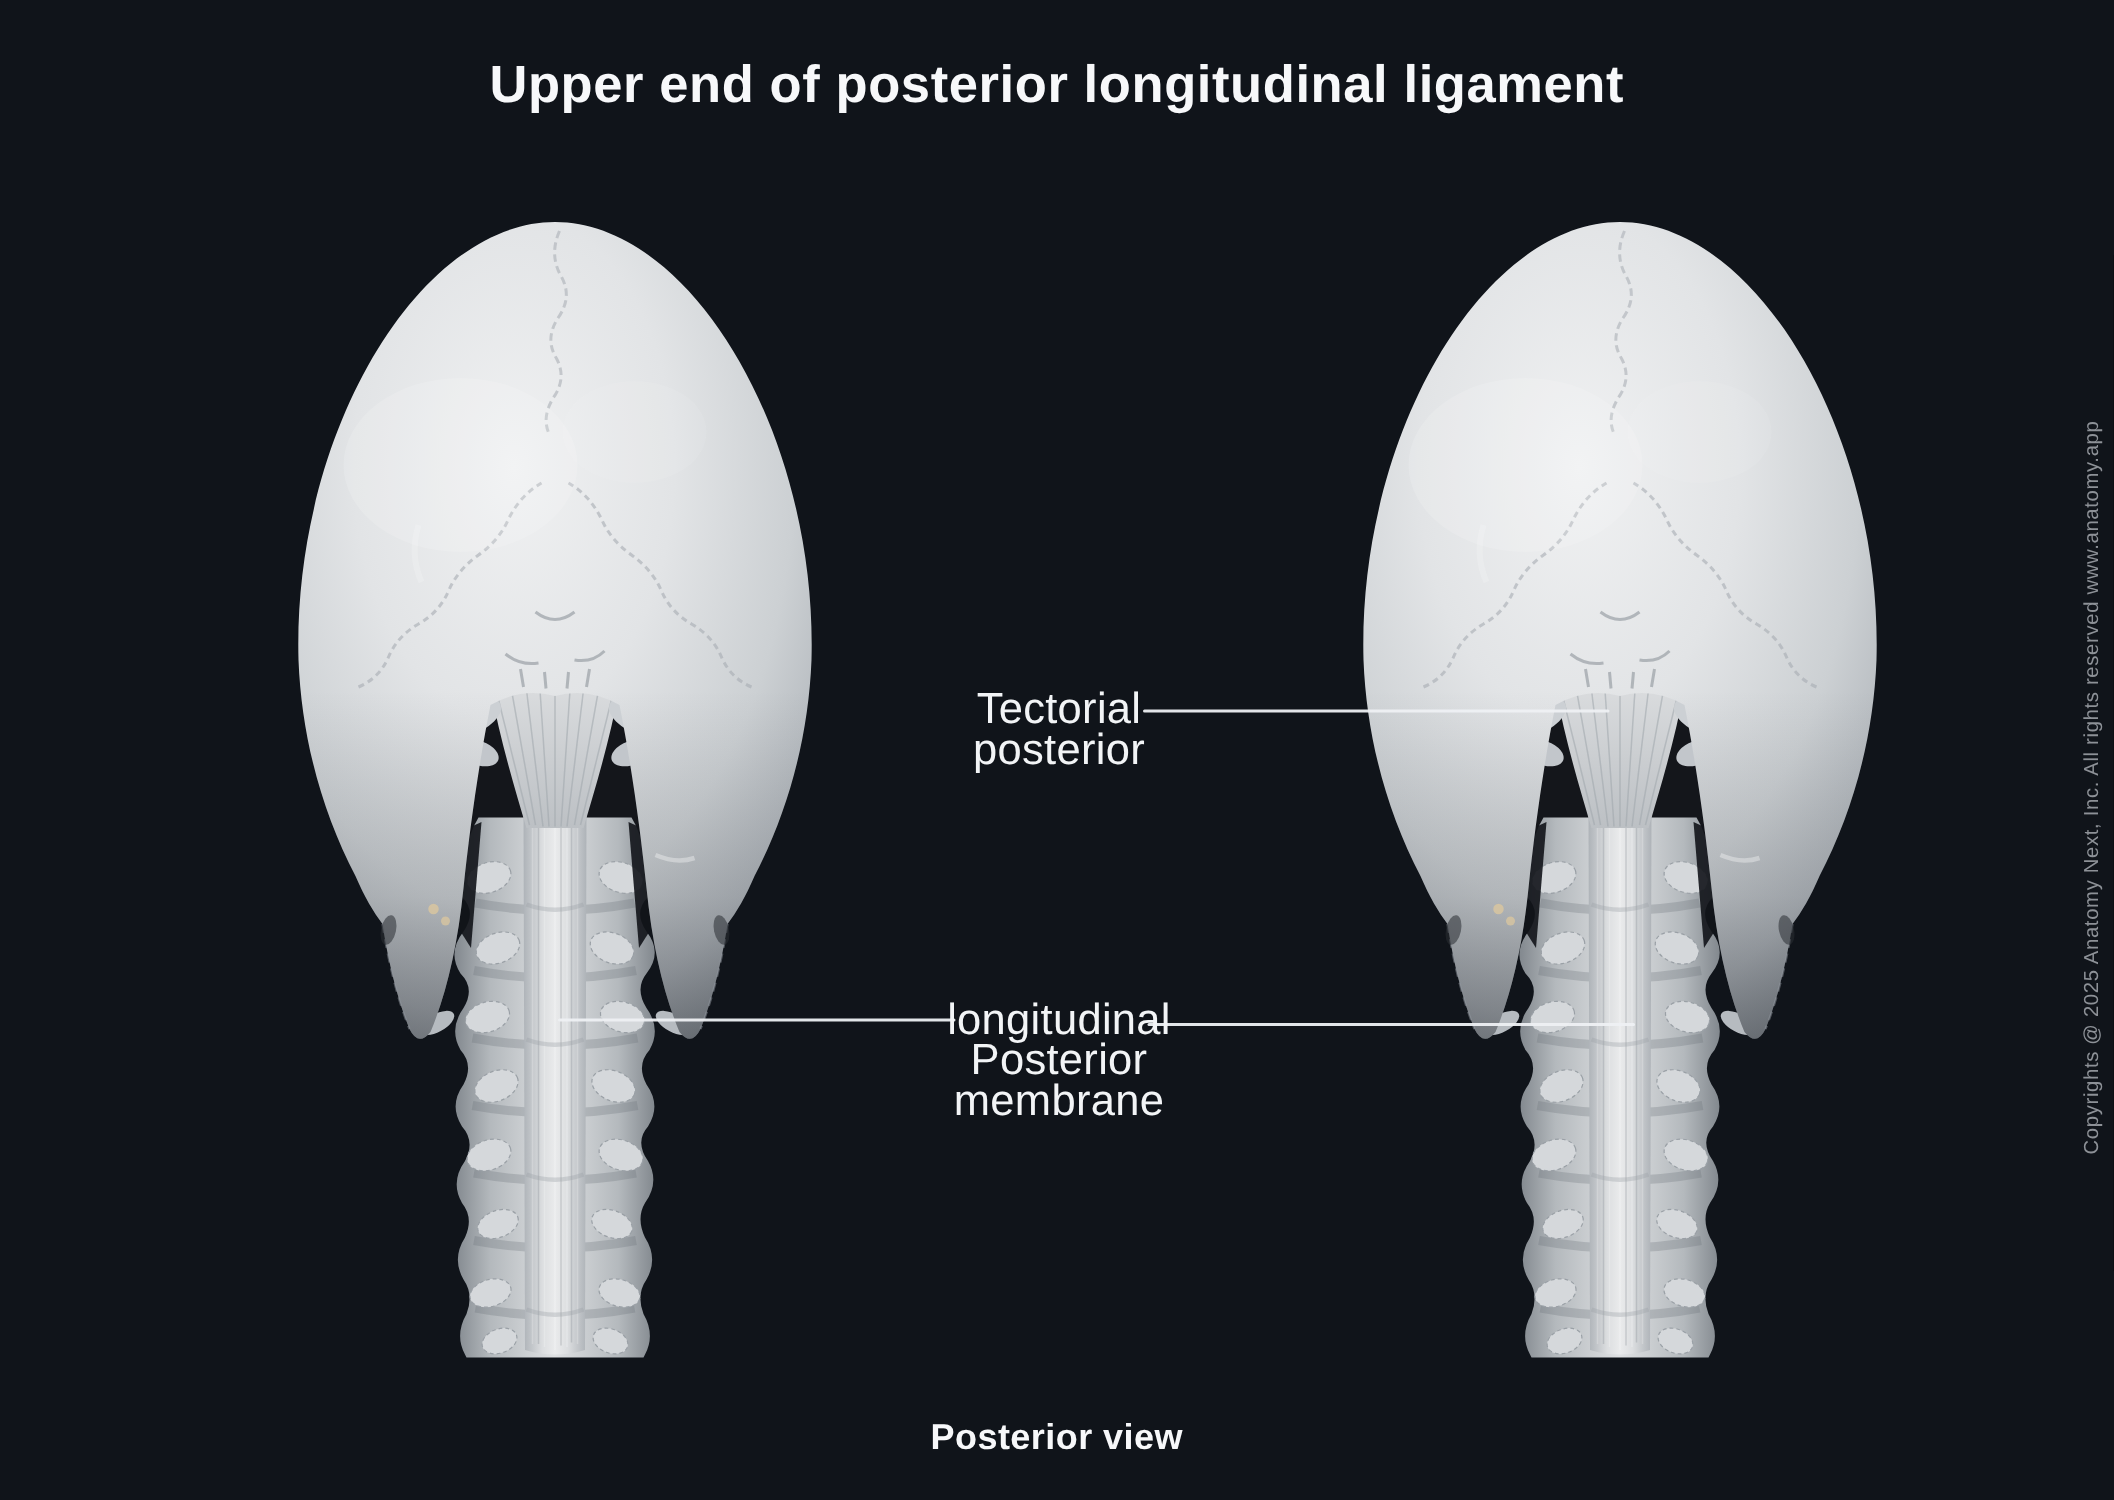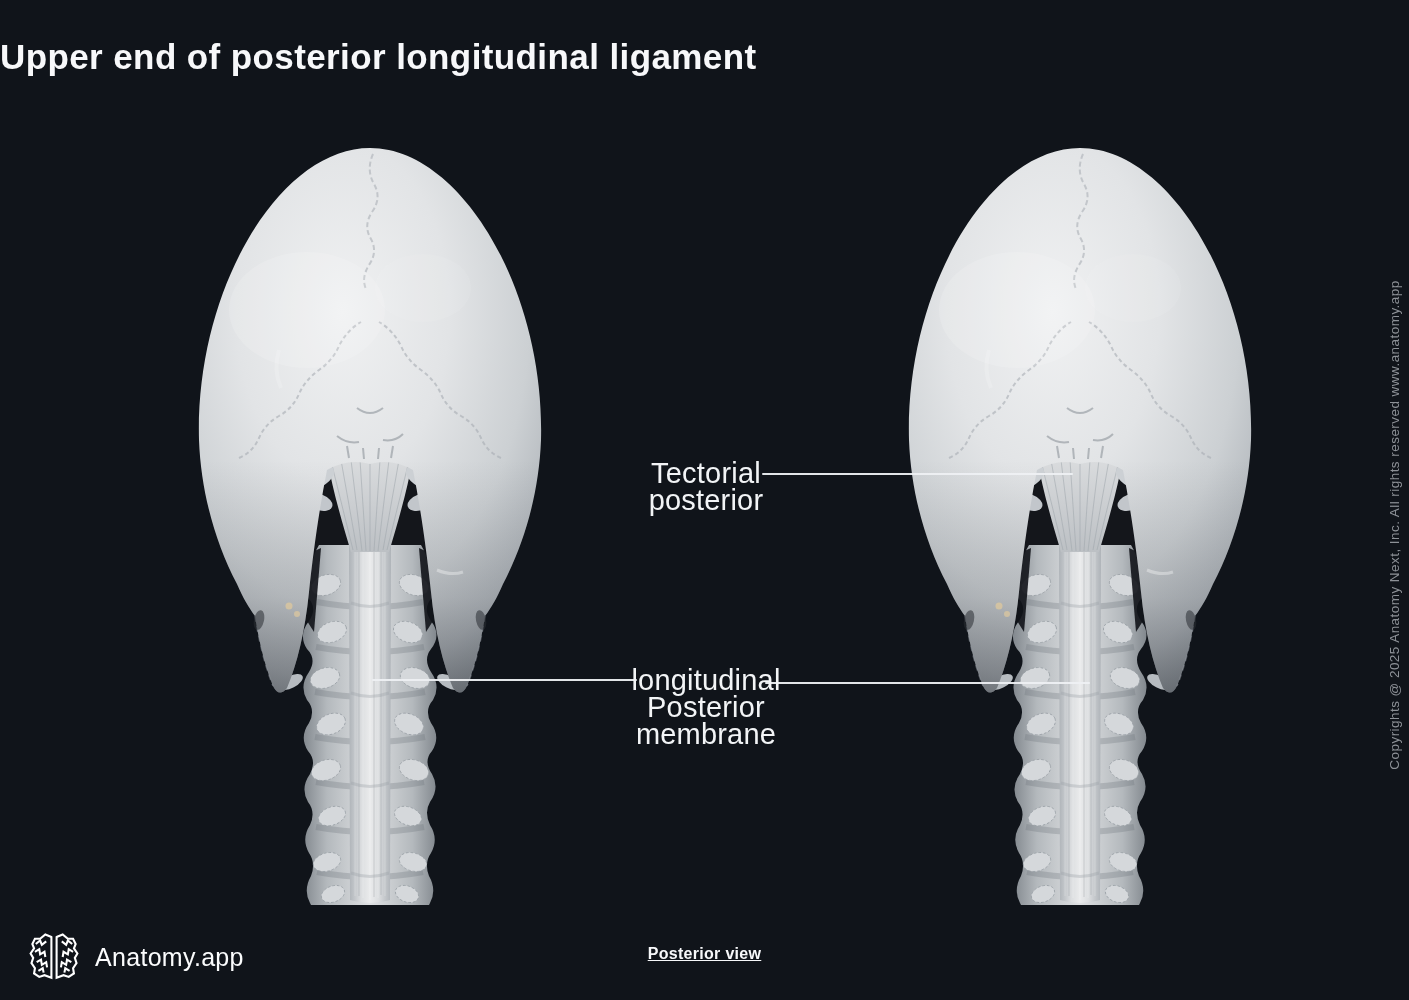--- a/index.html
+++ b/index.html
@@ -2,21 +2,21 @@
 <html><head>
 <meta charset="utf-8">
 <style>
   html,body{margin:0;padding:0;background:#0b0d11;}
   .stage{
     position:relative;width:1409px;height:1000px;margin:0 auto;
     background:#10141a;overflow:hidden;
     font-family:"Liberation Sans",sans-serif;
   }
   .page-title{
-    position:absolute;top:37px;left:0;width:100%;
+    position:absolute;top:37px;left:0;width:100%;text-align:center;
     color:#f7f8fa;font-size:35px;font-weight:700;letter-spacing:.4px;
   }
   svg.scene{position:absolute;left:0;top:0;}
   .anno{
     position:absolute;color:#f2f4f6;font-size:29px;line-height:27px;
     text-align:center;letter-spacing:.2px;
   }
   .anno div{white-space:nowrap;}
   #tectorial-label{left:595px;top:460px;width:222px;}
   #pll-label{left:595px;top:667px;width:222px;}
@@ -26,21 +26,21 @@
   #leader-pll-right{left:765px;top:682px;width:325px;}
   .copyright{
     position:absolute;left:1394px;top:525px;
     transform:translate(-50%,-50%) rotate(-90deg);
     white-space:nowrap;color:#8d9197;font-size:13.5px;letter-spacing:.45px;
   }
   .brand{position:absolute;left:28px;top:931px;display:flex;align-items:center;gap:15px;color:#fbfcfd;}
   .brand-text{font-size:25px;letter-spacing:.3px;}
   .caption{
     position:absolute;left:0;top:945px;width:100%;text-align:center;
-    color:#f7f8fa;font-size:16px;font-weight:600;letter-spacing:.3px;text-decoration:underline;
+    color:#f7f8fa;font-size:24px;font-weight:600;letter-spacing:.3px;
   }
 </style>
 </head>
 <body>
 
 <div class="stage">
 
   <svg class="scene" width="1409" height="1000" viewBox="0 0 1409 1000" aria-hidden="true">
     <defs>
       <radialGradient id="craniumG" cx="42%" cy="30%" r="78%">
@@ -257,31 +257,16 @@
     <div>posterior</div>
   </div>
   <div class="anno" id="pll-label">
     <div>longitudinal</div>
     <div>Posterior</div>
     <div>membrane</div>
   </div>
 
   <div class="copyright">Copyrights @ 2025 Anatomy Next, Inc. All rights reserved www.anatomy.app</div>
 
-  <div class="brand">
-    <svg width="52" height="52" viewBox="0 0 60 60" aria-hidden="true">
-      <g fill="none" stroke="#ffffff" stroke-width="2.4" stroke-linejoin="miter">
-        <g id="bhalf">
-          <path d="M 27 7 L 20 4 L 14 9 L 8 9 L 5 15 L 7 20 L 3 26 L 6 31 L 4 37 L 8 43 L 7 49 L 13 53 L 19 51 L 27 54 L 27 7 Z"></path>
-          <path d="M 9 15 L 14 11 L 16 16 L 21 12"></path>
-          <path d="M 8 24 L 13 21 L 14 27 L 19 24 L 20 30"></path>
-          <path d="M 10 36 L 15 33 L 16 39 L 21 36 L 22 42"></path>
-          <path d="M 12 46 L 17 43 L 18 48"></path>
-        </g>
-        <use href="#bhalf" transform="translate(60,0) scale(-1,1)"></use>
-      </g>
-    </svg>
-    <span class="brand-text">Anatomy.app</span>
-  </div>
 
   <div class="caption">Posterior view</div>
 
 </div>
 
 </body></html>

